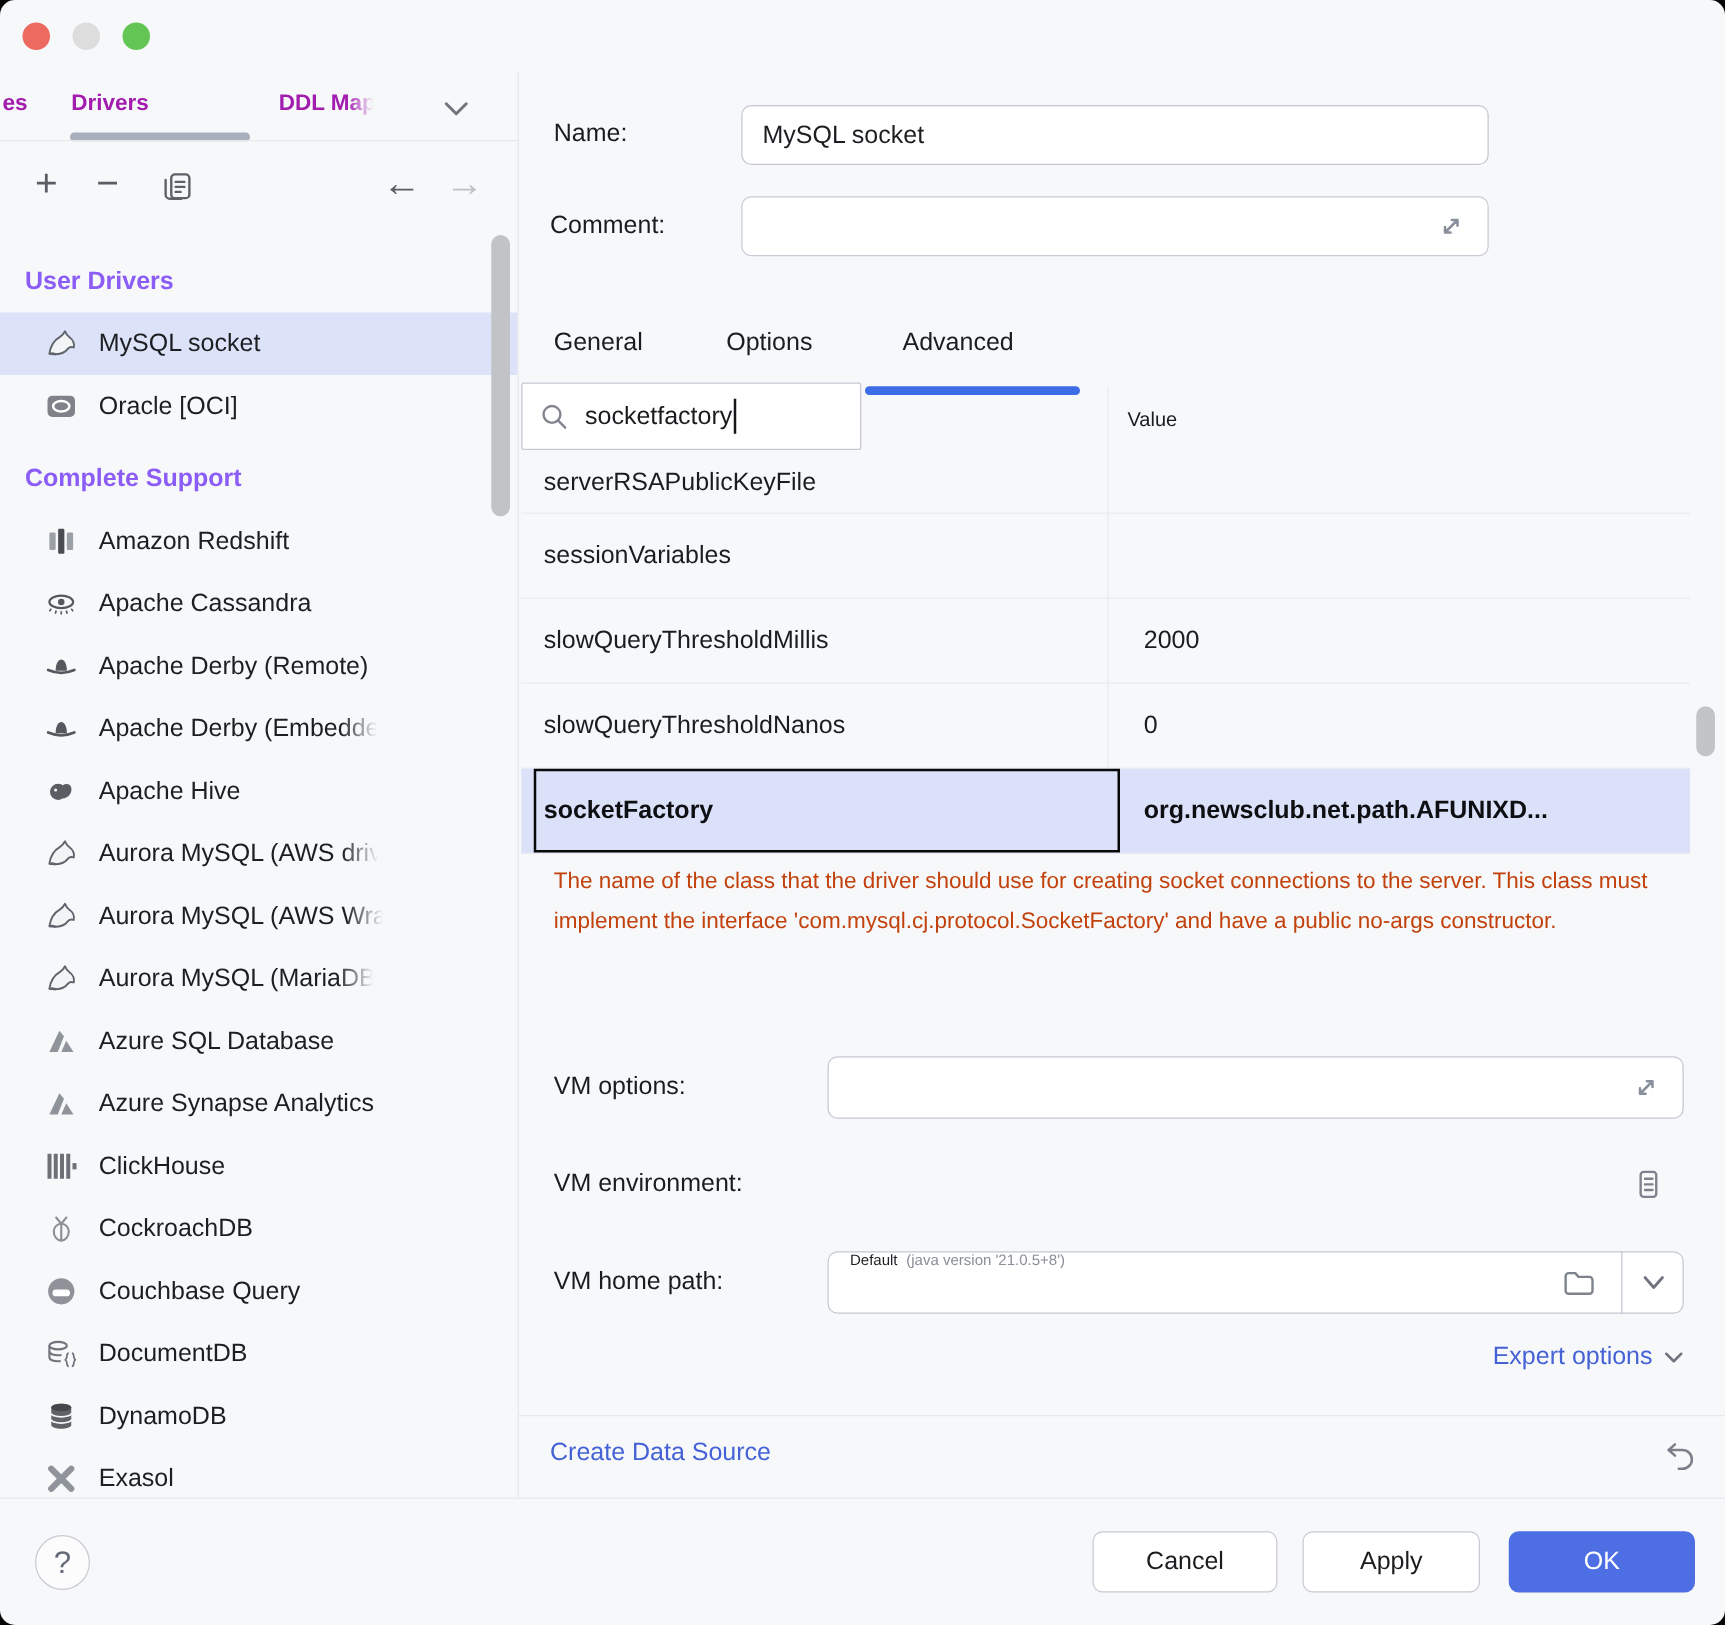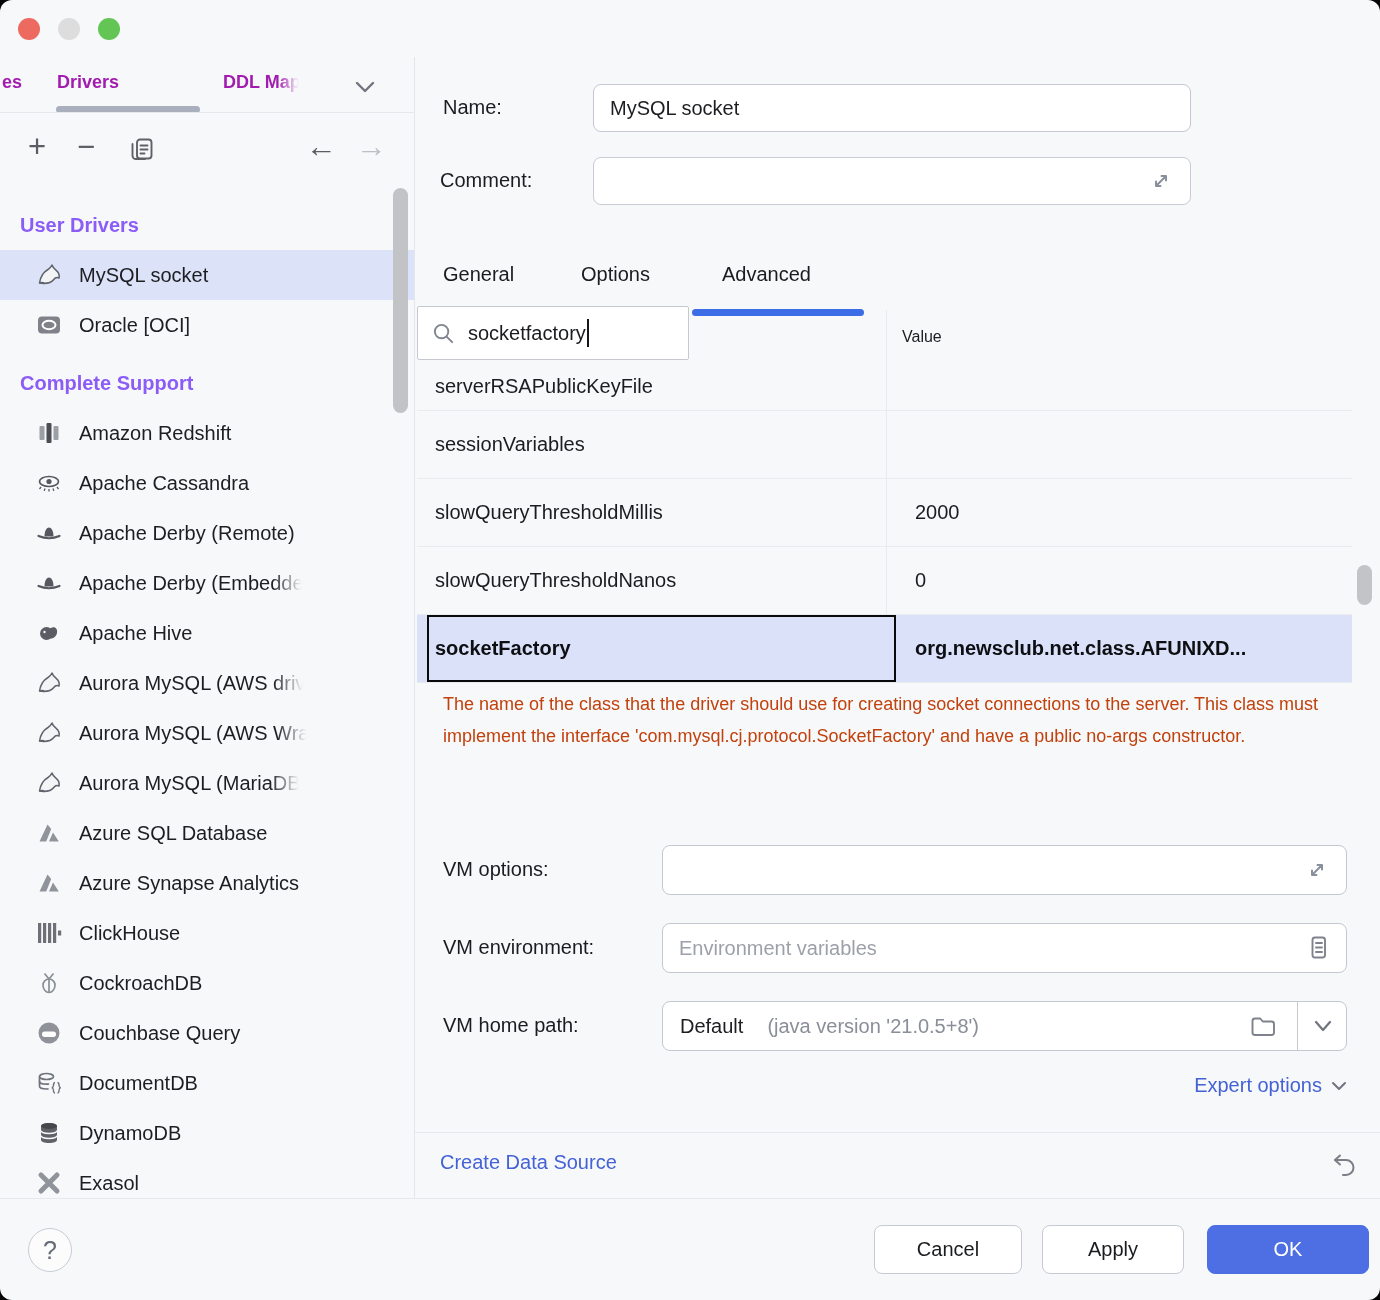--- a/index.html
+++ b/index.html
@@ -57,21 +57,21 @@
   .trow.selected .tcell{font-weight:700;color:#0E0F12;}
   .trow.selected .focus-cell{border:2px solid #0A0A0A;background:#DBE1F9;padding-left:6px;}
   .table-scroll{position:absolute;left:1357px;top:565px;width:15px;height:40px;border-radius:8px;background:#C3C4C7;}
   
   .descr{position:absolute;left:443px;top:688px;width:908px;font-size:18px;line-height:32px;color:#c2410c;}
   
   .blue-link{color:#4462D6;font-size:20px;}
   .expert{position:absolute;top:1074px;right:32px;display:flex;align-items:center;gap:8px;}
   .create-ds{position:absolute;left:440px;top:1151px;}
   
-  .combo-text{position:absolute;left:680px;top:1001px;height:50px;display:flex;align-items:center;font-size:20px;gap:24px;white-space:nowrap;}
+  .combo-text{position:absolute;left:680px;top:1001px;height:50px;display:flex;align-items:flex-start;font-size:12px;gap:7px;white-space:nowrap;}
   .combo-text .sec{color:#8A8E98;}
   .combo-chevron{position:absolute;left:1297px;top:1001px;width:50px;height:50px;border-left:1px solid #C5C8D1;display:flex;align-items:center;justify-content:center;box-sizing:border-box;}
   
   .btn{position:absolute;top:1225px;height:49px;border-radius:8px;box-sizing:border-box;display:flex;align-items:center;justify-content:center;font-size:20px;cursor:default;}
   .btn.ghost{background:#FFFFFF;border:1px solid #C7CAD2;color:#1B1C1F;}
   .btn.primary{background:#4D6FE3;color:#FFFFFF;border:1px solid #4D6FE3;}
   .help-btn{position:absolute;left:28px;top:1228px;width:44px;height:44px;border-radius:50%;background:#FCFCFD;border:1.5px solid #C9CCD4;box-sizing:border-box;display:flex;align-items:center;justify-content:center;font-size:25px;color:#646A76;}
   svg{display:block;}
 </style>
 </head>
@@ -315,21 +315,21 @@
       <div class="trow">
         <div class="tcell name">slowQueryThresholdMillis</div>
         <div class="tcell value">2000</div>
       </div>
       <div class="trow">
         <div class="tcell name">slowQueryThresholdNanos</div>
         <div class="tcell value">0</div>
       </div>
       <div class="trow selected">
         <div class="tcell name focus-cell">socketFactory</div>
-        <div class="tcell value">org.newsclub.net.class.AFUNIXD...</div>
+        <div class="tcell value">org.newsclub.net.path.AFUNIXD...</div>
       </div>
     </div>
   <div class="table-scroll"></div>
 
   <div class="searchbox">
     <span>
       <svg width="25" height="25" viewBox="0 0 26 26" fill="none" stroke="#80858F" stroke-width="2">
         <circle cx="11" cy="11" r="7"></circle>
           <path d="M16.2 16.2 L22 22" stroke-linecap="round"></path>
       </svg>
@@ -342,21 +342,20 @@
 
   <div class="flabel" style="left:443px;top:858px;">VM options:</div>
   <input class="field" style="left: 662px; top: 845px; width: 685px; height: 50px;" value="">
   <span class="field-icon" style="left:1304px;top:857px;">
     <svg width="26" height="26" viewBox="0 0 26 26" stroke="#8A909B" stroke-width="2" fill="none" stroke-linecap="round">
       <path d="M8 18 L18 8 M18 8 H13.5 M18 8 V12.5 M8 18 H12.5 M8 18 V13.5"></path>
     </svg>
   </span>
 
   <div class="flabel" style="left:443px;top:936px;">VM environment:</div>
-  <input class="field" style="left: 662px; top: 923px; width: 685px; height: 50px;" placeholder="Environment variables">
   <span class="field-icon" style="left:1305px;top:934px;">
     <svg width="27" height="27" viewBox="0 0 27 27" fill="none" stroke="#7D828C" stroke-width="1.9" stroke-linecap="round">
       <rect x="7.5" y="3.5" width="12.5" height="20" rx="2.5"></rect>
       <path d="M11 9 h6 M11 13.5 h6 M11 18 h6"></path>
     </svg>
   </span>
 
   <div class="flabel" style="left:443px;top:1014px;">VM home path:</div>
   <div class="field" style="left:662px;top:1001px;width:685px;height:50px;"></div>
   <div class="combo-text">
@@ -391,15 +390,15 @@
       <path d="M10 4.5 L5 9 L10 13.5"></path>
       <path d="M5 9 H16 a7.5 7.5 0 0 1 0 15 h-3"></path>
     </svg>
   </span>
 
   <div class="hline" style="left:0;top:1198px;width:1380px;"></div>
 
   <div class="help-btn">?</div>
   <div class="btn ghost" style="left:874px;width:148px;">Cancel</div>
   <div class="btn ghost" style="left:1042px;width:142px;">Apply</div>
-  <div class="btn primary" style="left:1207px;width:162px;">OK</div>
+  <div class="btn primary" style="left:1207px;width:149px;">OK</div>
 
 </div>
 
 </body></html>

